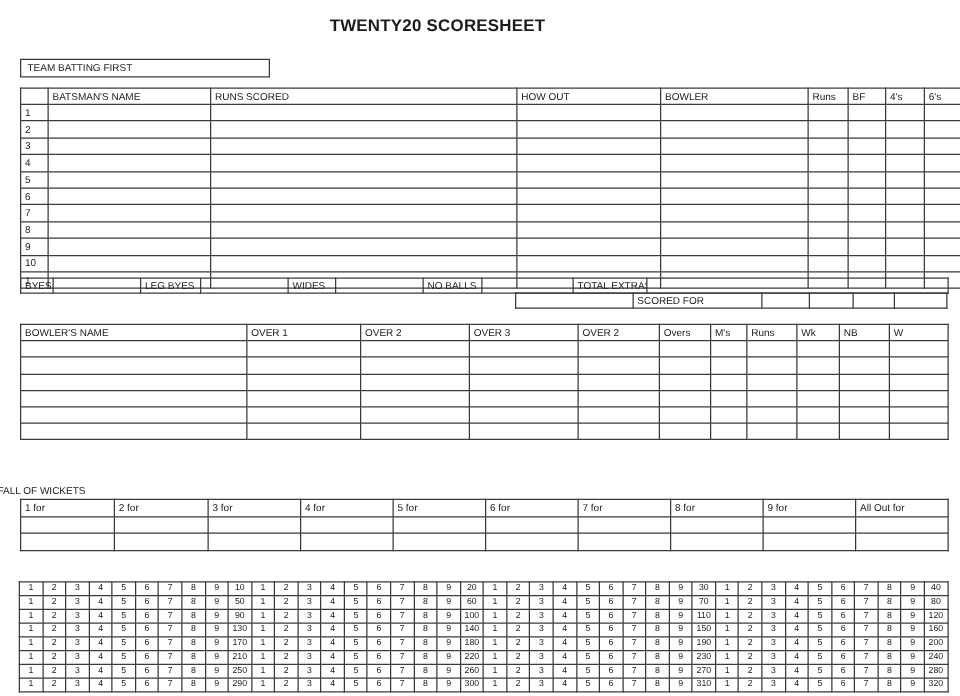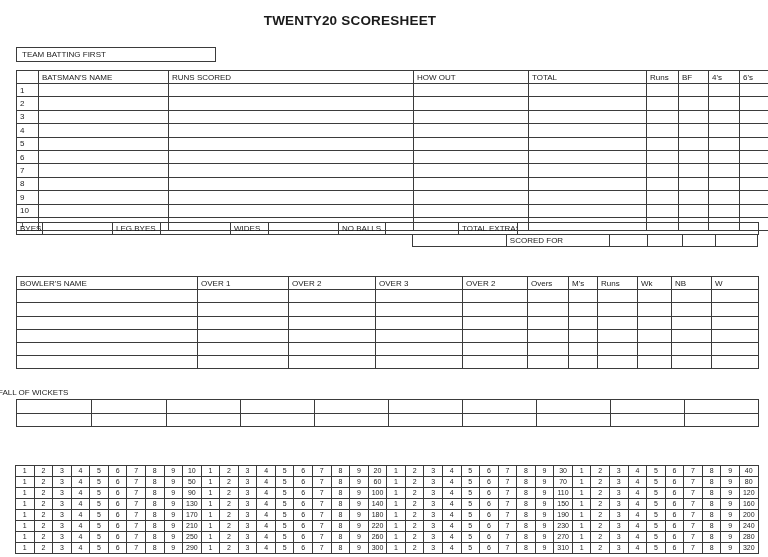--- a/index.html
+++ b/index.html
@@ -87,21 +87,21 @@
   #wickets-table {
     left: 412px;
     top: 234px;
     width: 346px;
   }
   #wickets-table td { height: 12px; }
 
   
   #bowling-table {
     left: 16px;
-    top: 276px;
+    top: 259px;
     width: 742px;
     padding-left: 24px;
   }
   #bowling-table td { height: 13.2px; }
 
   
   .fow-label {
     position: absolute;
     left: -2px;
     top: 388px;
@@ -149,21 +149,21 @@
     <col style="width:30px">
     <col style="width:31px">
     <col style="width:39px">
   </colgroup>
   <tbody id="batting-body">
       <tr class="header">
         <td></td>
         <td>BATSMAN'S NAME</td>
         <td>RUNS SCORED</td>
         <td>HOW OUT</td>
-        <td>TOTAL</td>
+        <td>BOWLER</td>
         <td>Runs</td>
         <td>BF</td>
         <td>4's</td>
         <td>6's</td>
       </tr>
       <tr>
         <td>1</td>
         <td></td>
         <td></td>
         <td></td>
@@ -455,20 +455,32 @@
     <col style="width:74px">
       <col style="width:74px">
       <col style="width:74px">
     <col style="width:74px">
       <col style="width:74px">
       <col style="width:74px">
     <col style="width:74px">
   </colgroup>
   <tbody id="fow-body">
       <tr>
+        <td>1 for</td>
+        <td>2 for</td>
+        <td>3 for</td>
+        <td>4 for</td>
+        <td>5 for</td>
+        <td>6 for</td>
+        <td>7 for</td>
+        <td>8 for</td>
+        <td>9 for</td>
+        <td>All Out for</td>
+      </tr>
+      <tr>
         <td></td>
         <td></td>
         <td></td>
         <td></td>
         <td></td>
         <td></td>
         <td></td>
         <td></td>
         <td></td>
         <td></td>

